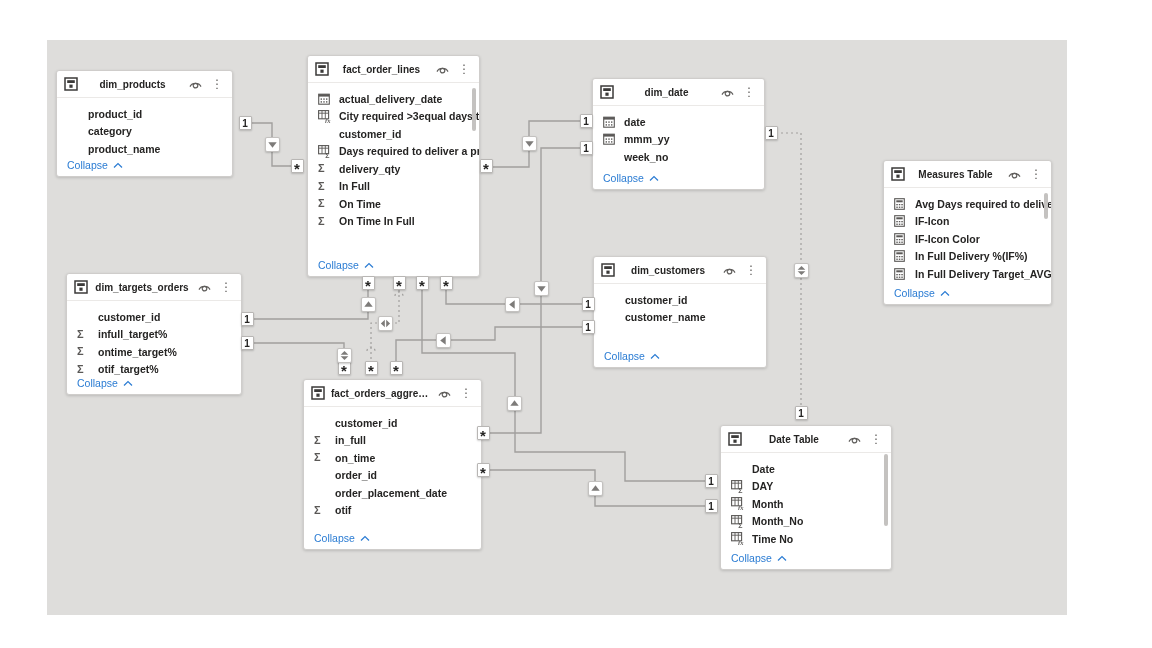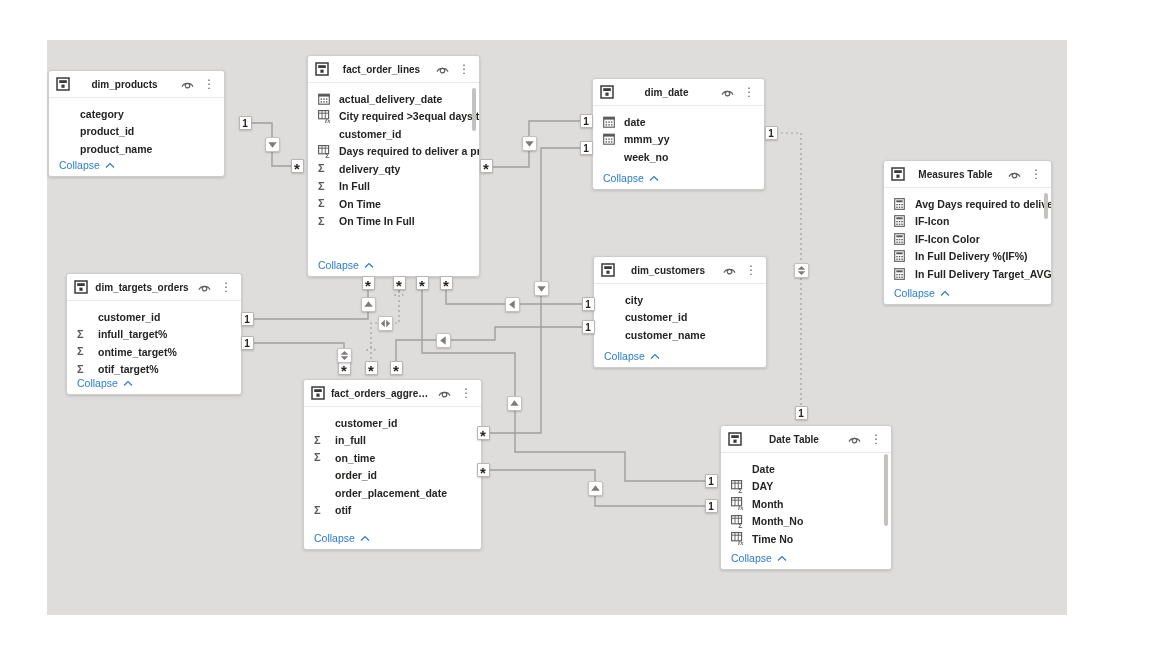--- a/index.html
+++ b/index.html
@@ -127,46 +127,46 @@
       <polygon points="1.2,7 8.8,7 5,2" fill="#7d7b79"></polygon>
     </svg>
   </div>
 <div class="rlabel star" style="left: 476.5px; top: 463px;">*</div>
 <div class="rlabel" style="left: 704.5px; top: 499px;">1</div>
 <div class="rarrow" style="left: 587.5px; top: 480.5px;">
     <svg width="11" height="11" viewBox="0 0 10 10">
       <polygon points="1.2,7 8.8,7 5,2" fill="#7d7b79"></polygon>
     </svg>
   </div>
-<div class="card" style="left: 48px; top: 70px; width: 177px; height: 107px;">
+<div class="card" style="left: 56px; top: 70px; width: 177px; height: 107px;">
     <div class="card-header">
       <span style="display:flex">
         <svg width="14" height="14" viewBox="0 0 14 14">
           <rect x="1" y="1" width="12" height="12" fill="none" stroke="#3b3a39" stroke-width="1.5"></rect>
           <rect x="3.2" y="3.2" width="7.6" height="2.8" fill="#3b3a39"></rect>
           <rect x="5.4" y="7.6" width="3.2" height="3.2" fill="#3b3a39"></rect>
         </svg>
       </span>
       <span class="card-title">dim_products</span>
       <span class="hdr-btn">
         <svg width="15" height="13" viewBox="0 0 15 13">
           <path d="M2 8.6 C4.2 4.4,10.8 4.4,13 8.6" fill="none" stroke="#605e5c" stroke-width="1.2"></path>
           <circle cx="7.5" cy="7.6" r="2.3" fill="none" stroke="#605e5c" stroke-width="1.2"></circle>
         </svg>
       </span>
       <span class="hdr-btn dots">⋮</span>
     </div>
     <div class="fields">
       <div class="frow">
         <span class="ficon"></span>
+        <span>product_id</span>
+      </div>
+      <div class="frow">
+        <span class="ficon"></span>
         <span>category</span>
-      </div>
-      <div class="frow">
-        <span class="ficon"></span>
-        <span>product_id</span>
       </div>
       <div class="frow">
         <span class="ficon"></span>
         <span>product_name</span>
       </div>
     </div>
     <div class="collapse">
       <span>Collapse</span>
       <span style="display: flex;">
         <svg width="10" height="7" viewBox="0 0 10 7">
@@ -507,24 +507,20 @@
         <svg width="15" height="13" viewBox="0 0 15 13">
           <path d="M2 8.6 C4.2 4.4,10.8 4.4,13 8.6" fill="none" stroke="#605e5c" stroke-width="1.2"></path>
           <circle cx="7.5" cy="7.6" r="2.3" fill="none" stroke="#605e5c" stroke-width="1.2"></circle>
         </svg>
       </span>
       <span class="hdr-btn dots">⋮</span>
     </div>
     <div class="fields">
       <div class="frow">
         <span class="ficon"></span>
-        <span>city</span>
-      </div>
-      <div class="frow">
-        <span class="ficon"></span>
         <span>customer_id</span>
       </div>
       <div class="frow">
         <span class="ficon"></span>
         <span>customer_name</span>
       </div>
     </div>
     <div class="collapse">
       <span>Collapse</span>
       <span style="display: flex;">

